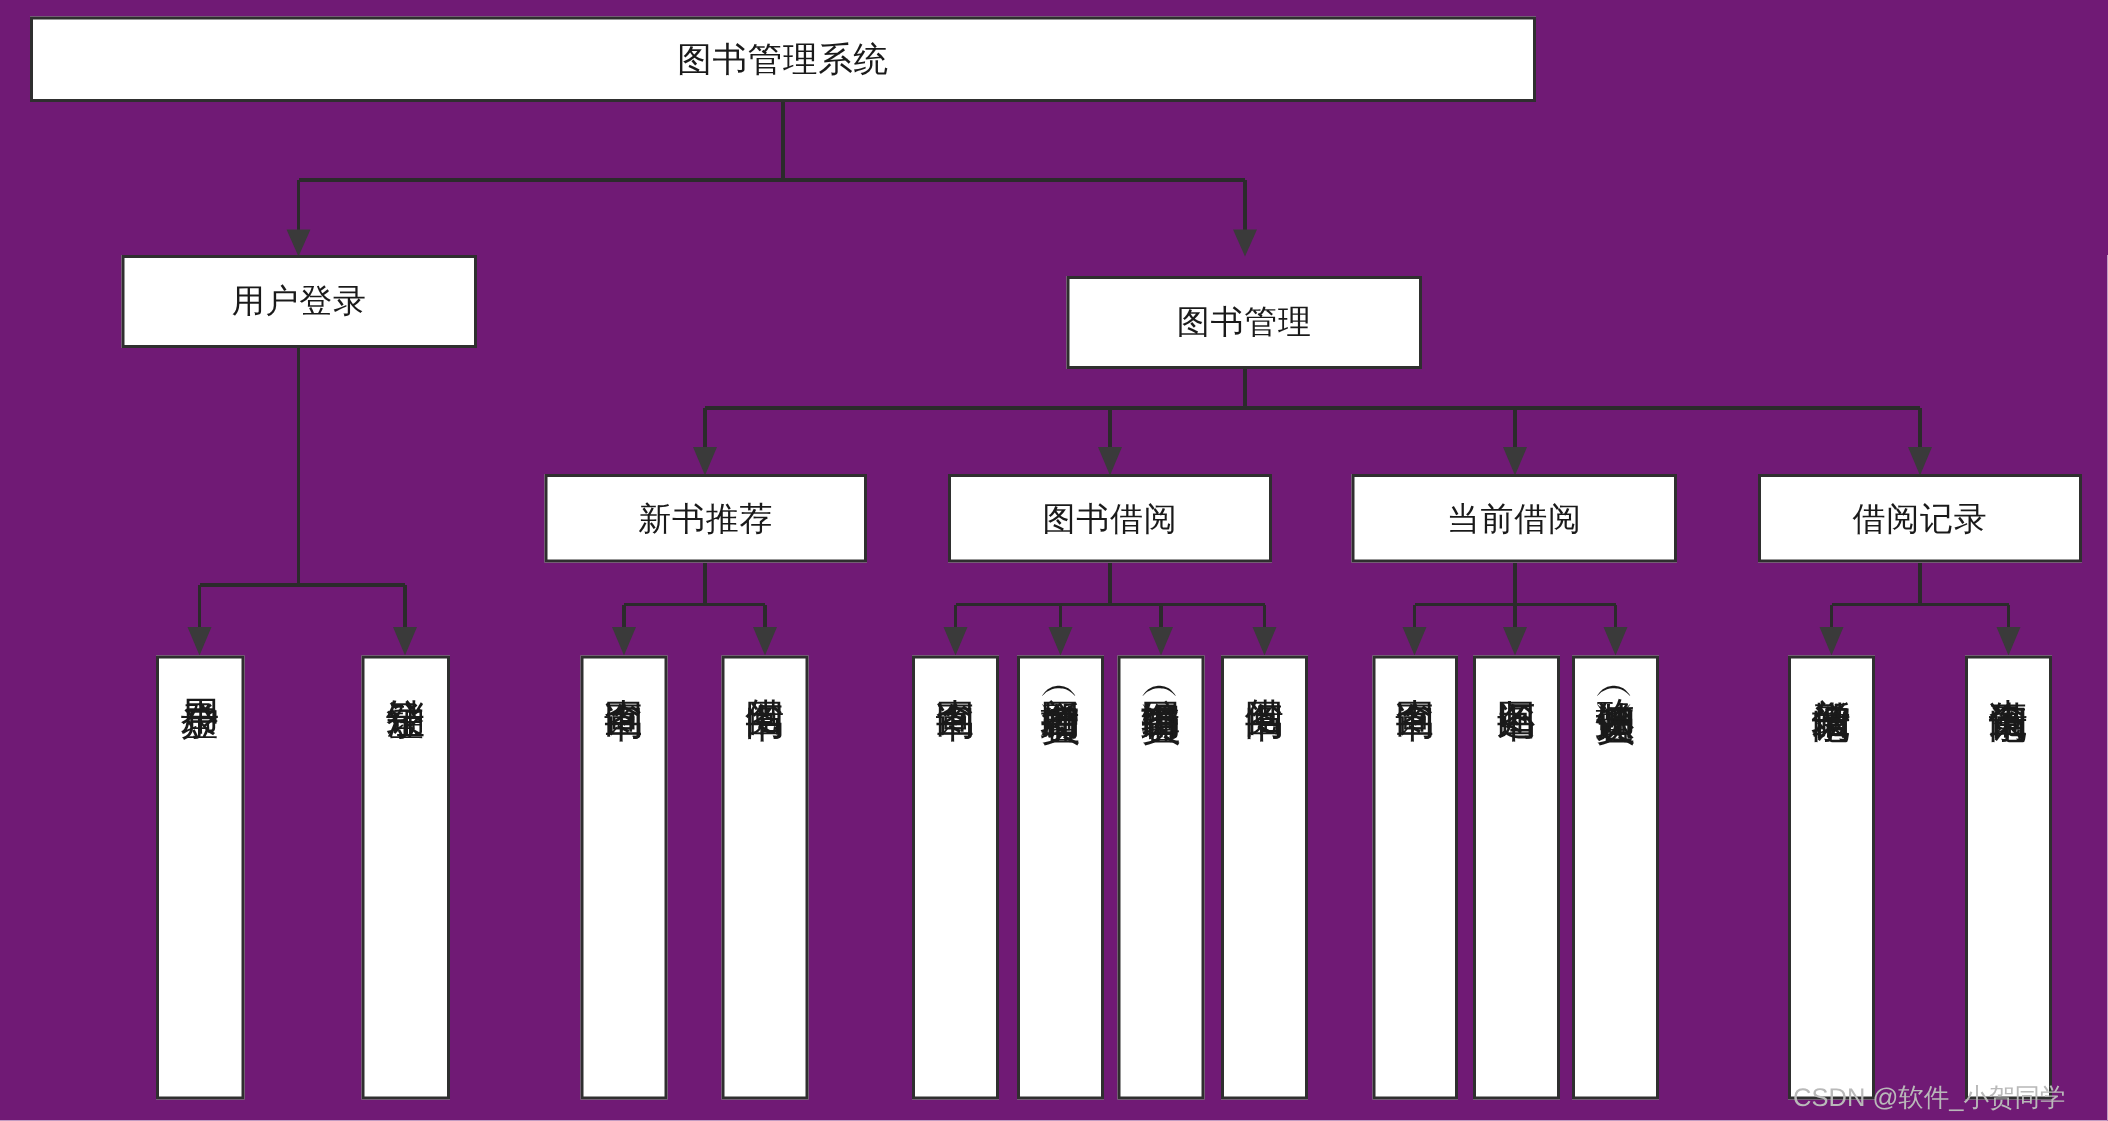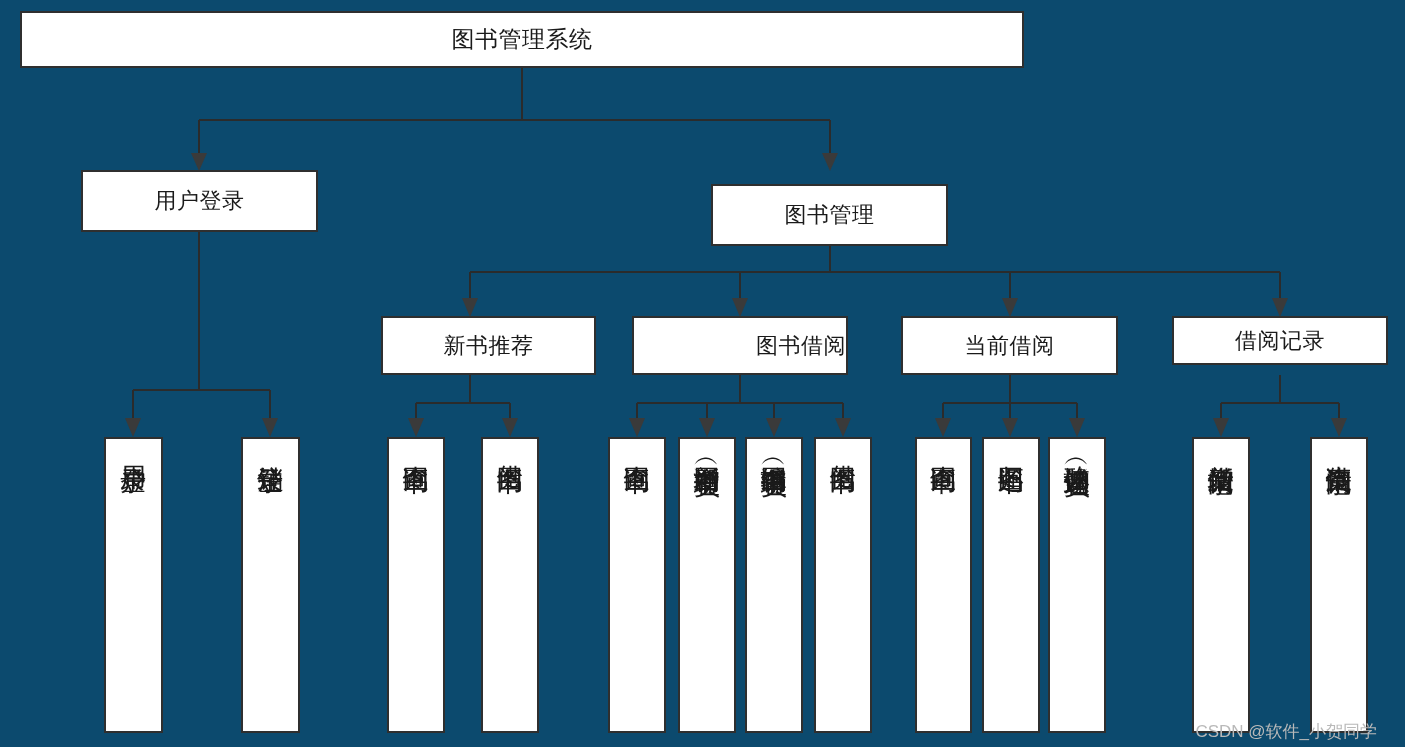--- a/index.html
+++ b/index.html
@@ -8,21 +8,21 @@
     padding: 0;
     background: #ffffff;
   }
   body {
     font-family: "Liberation Sans", "DejaVu Sans", sans-serif;
   }
   #canvas {
     position: relative;
     width: 1405px;
     height: 747px;
-    background: #0c4a6e;
+    background: #701a75;
     overflow: hidden;
   }
   
   #edges {
     position: absolute;
     left: 0;
     top: 0;
     width: 1405px;
     height: 747px;
     pointer-events: none;
@@ -163,30 +163,30 @@
     <span class="label">图书管理系统</span>
   </div>
 
   <div class="node h" style="left:81px; top:170px; width:237px; height:62px;">
     <span class="label">用户登录</span>
   </div>
   <div class="node h" style="left:711px; top:184px; width:237px; height:62px;align-items:center;">
     <span class="label">图书管理</span>
   </div>
 
-  <div class="node h" style="left:381px; top:316px; width:215px; height:59px;">
+  <div class="node h" style="left:363px; top:316px; width:215px; height:59px;">
     <span class="label">新书推荐</span>
   </div>
-  <div class="node h" style="left:632px; top:316px; width:216px; height:59px;justify-content:flex-end;">
+  <div class="node h" style="left:632px; top:316px; width:216px; height:59px;">
     <span class="label">图书借阅</span>
   </div>
   <div class="node h" style="left:901px; top:316px; width:217px; height:59px;font-family:Liberation Serif, serif;">
     <span class="label">当前借阅</span>
   </div>
-  <div class="node h" style="left:1172px; top:316px; width:216px; height:49px;">
+  <div class="node h" style="left:1172px; top:316px; width:216px; height:59px;">
     <span class="label">借阅记录</span>
   </div>
 
   <div class="node v" style="left:104px; top:437px; width:59px; height:296px;">
     <span class="label">用户登录</span>
   </div>
   <div class="node v" style="left:241px; top:437px; width:59px; height:296px;">
     <span class="label">注销登录</span>
   </div>
 

